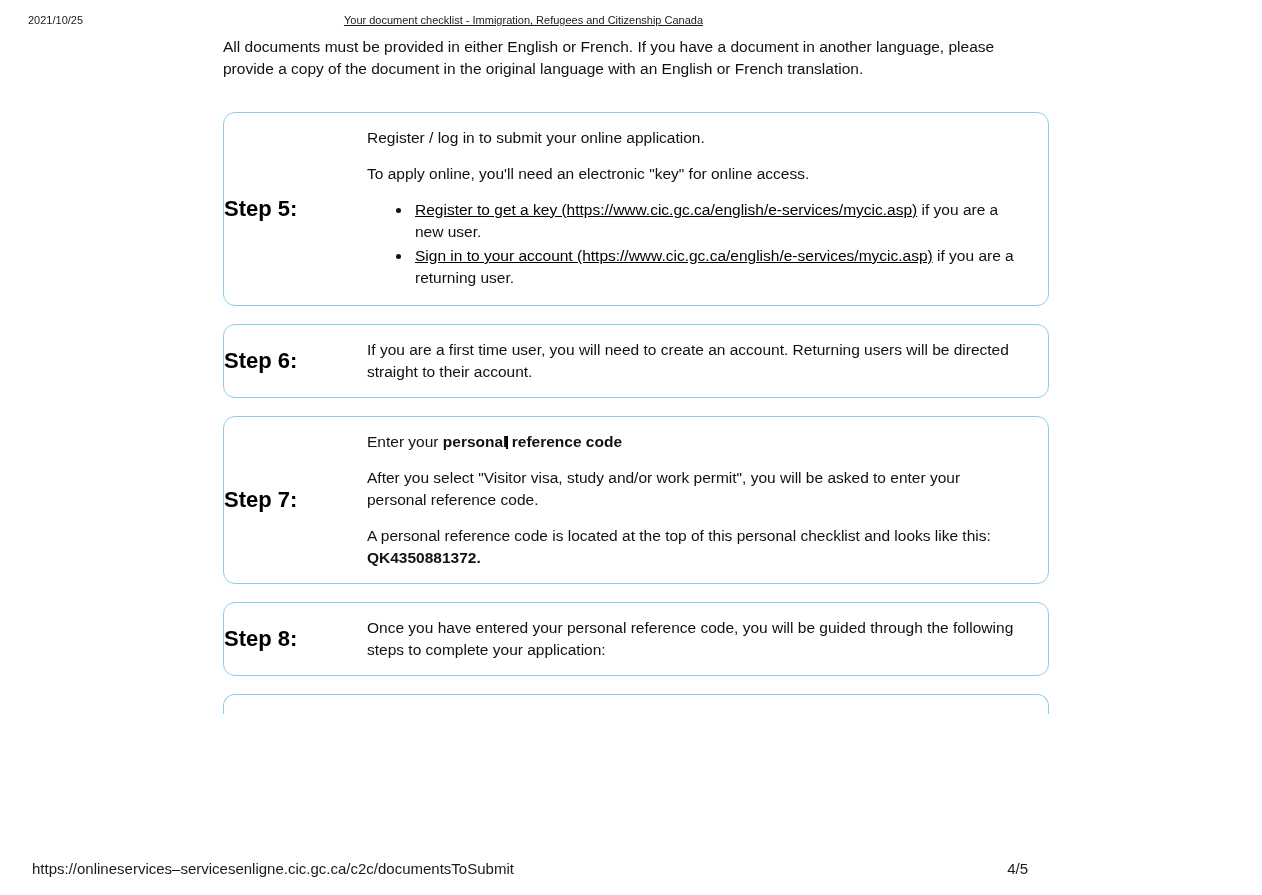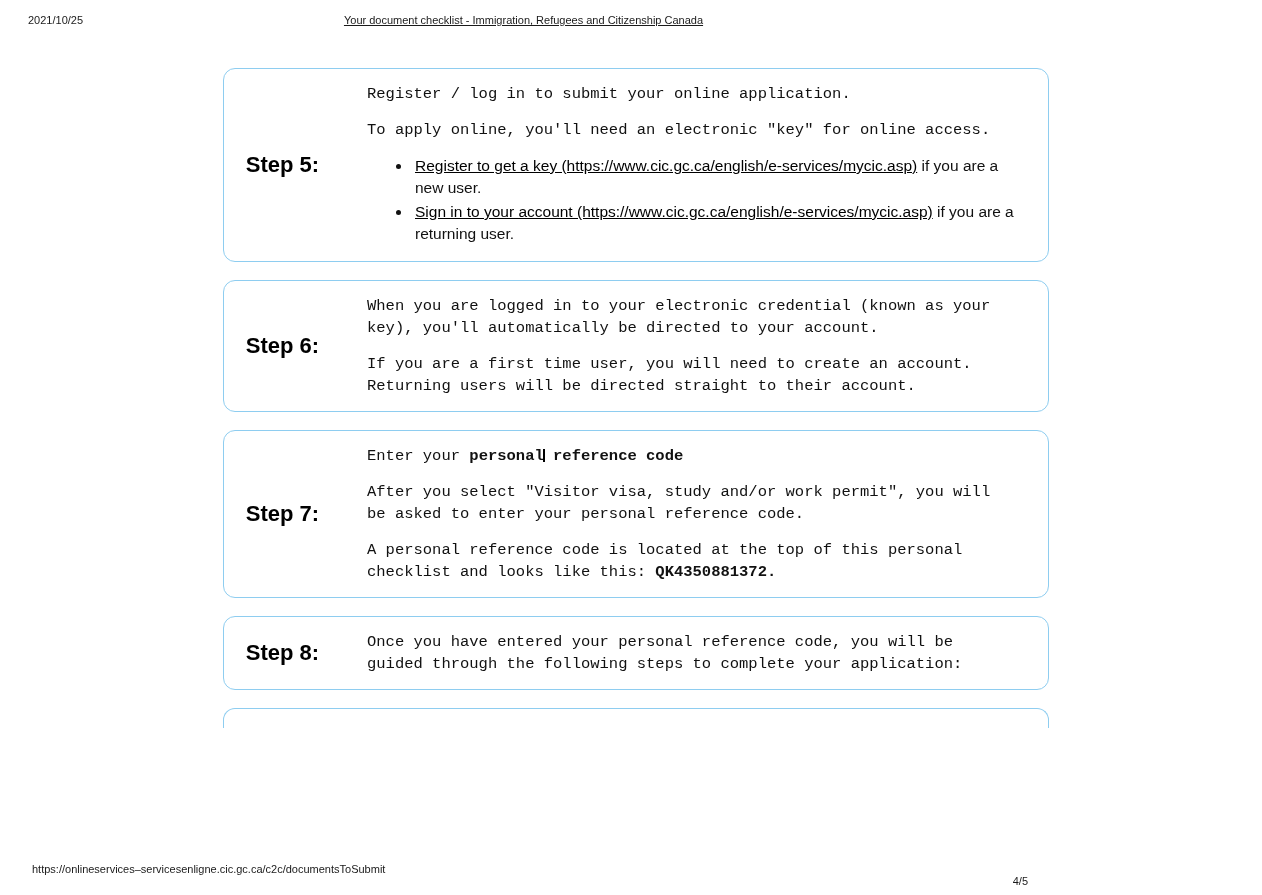--- a/index.html
+++ b/index.html
@@ -71,39 +71,38 @@
     display: flex;
     align-items: center;
     width: 826px;
     padding: 14px 14px 14px 0;
     margin-bottom: 18px;
     background: #ffffff;
   }
   .step-label {
     flex: 0 0 143px;
     width: 143px;
-    text-align: center;
+    text-align: left;
     padding-right: 26px;
     box-sizing: border-box;
     font-size: 22px;
     font-weight: bold;
     line-height: 26px;
     color: #000000;
     white-space: nowrap;
   }
   .step-body {
     flex: 1 1 auto;
     min-width: 0;
     font-size: 15.5px;
     line-height: 22px;
     color: #111111;
   }
   .step-body p {
     margin: 0 16px 14px 0;
-    font-family: Liberation Mono, monospace;
   }
   .step-body p:last-child {
     margin-bottom: 0;
   }
   .step-body ul {
     margin: 4px 12px 0 0;
     padding-left: 45px;
     list-style: disc;
   }
   .step-body ul li {
@@ -139,67 +138,67 @@
     height: 20px;
   }
 
   
   .print-footer {
     position: absolute;
     bottom: 18px;
     left: 0;
     width: 1058px;
     height: 16px;
-    font-size: 11px;
+    font-size: 15px;
     line-height: 16px;
     color: #1a1a1a;
     text-decoration: underline;
   }
   .print-footer .pf-url {
     position: absolute;
     left: 32px;
     top: 0;
     white-space: nowrap;
   }
   .print-footer .pf-page {
     position: absolute;
     right: 30px;
-    top: 12px;
+    top: 0;
     white-space: nowrap;
   }
 </style>
 </head>
 <body>
 
 <div class="print-header">
   <span class="ph-date">2021/10/25</span>
   <span class="ph-title">Your document checklist - Immigration, Refugees and Citizenship Canada</span>
 </div>
 
 <div class="page">
 
+  <p class="intro">All documents must be provided in either English or French. If you have a document in another language, please provide a copy of the document in the original language with an English or French translation.</p>
 
   <div class="steps">
 
     <div class="step-card">
       <div class="step-label">Step 5:</div>
       <div class="step-body">
         <p>Register / log in to submit your online application.</p>
         <p>To apply online, you'll need an electronic "key" for online access.</p>
         <ul>
           <li><span class="lnk">Register to get a key (https://www.cic.gc.ca/english/e-services/mycic.asp)</span><span> if you are a new user.</span></li>
           <li><span class="lnk">Sign in to your account (https://www.cic.gc.ca/english/e-services/mycic.asp)</span><span> if you are a returning user.</span></li>
         </ul>
       </div>
     </div>
 
     <div class="step-card">
       <div class="step-label">Step 6:</div>
       <div class="step-body">
-        <p>When you are logged in to your electronic credential (known as your key), you'll automatically be directed to your account.</p>
         <p>If you are a first time user, you will need to create an account. Returning users will be directed straight to their account.</p>
       </div>
     </div>
 
     <div class="step-card">
       <div class="step-label">Step 7:</div>
       <div class="step-body">
         <p><span>Enter your </span><span class="b">personal</span><span class="caret"></span><span class="b"> reference code</span></p>
         <p>After you select "Visitor visa, study and/or work permit", you will be asked to enter your personal reference code.</p>
         <p><span>A personal reference code is located at the top of this personal checklist and looks like this: </span><span class="b">QK4350881372</span><span class="b">.</span></p>

